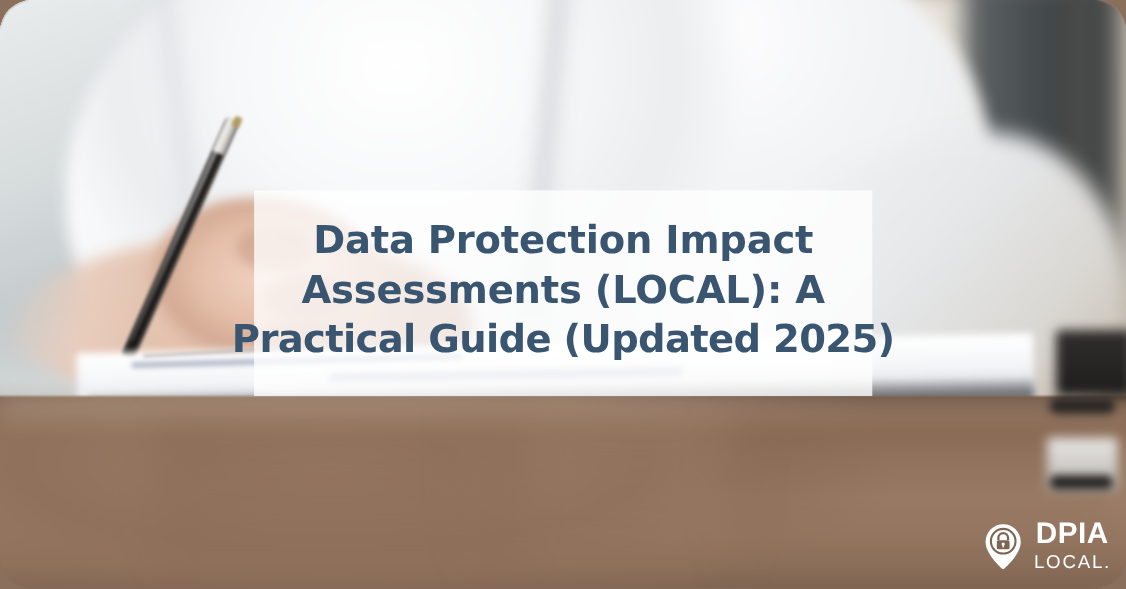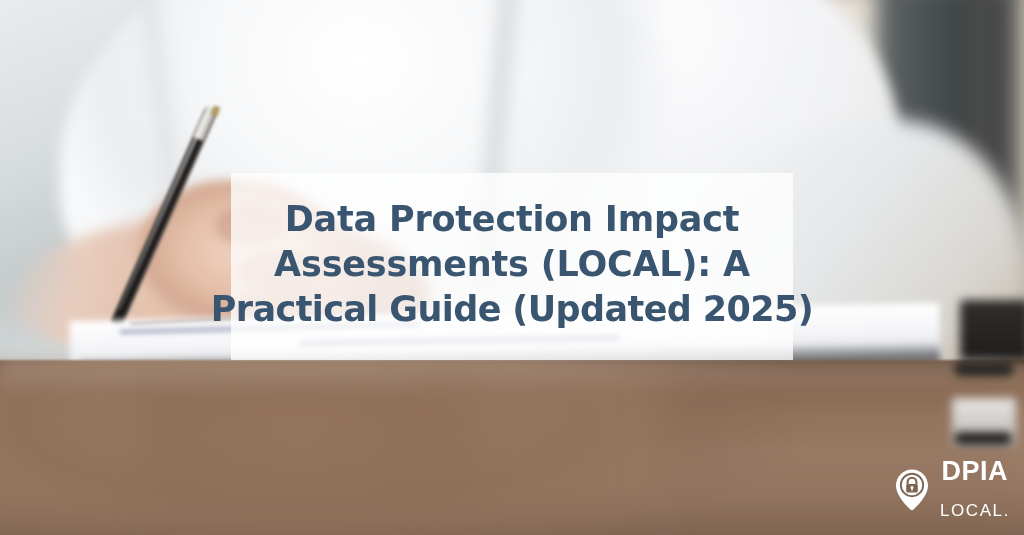--- a/index.html
+++ b/index.html
@@ -8,20 +8,21 @@
     font-family:"Liberation Sans", sans-serif;
     background:#8a6f5c;
     position:relative;
   }
 
   
   .banner {
     position:absolute; inset:0;
     width:1024px; height:535px;
     overflow:hidden;
+    border-radius:29px;
   }
 
   
   .photo { position:absolute; inset:0; overflow:hidden; }
 
   
   .bg-wall {
     position:absolute; left:0; top:0; width:1024px; height:340px;
     background:
       linear-gradient(100deg,
@@ -266,21 +267,21 @@
     line-height:27px;
     letter-spacing:0.5px;
   }
   .logo-local {
     color:#ffffff;
     font-family:"Liberation Sans", sans-serif;
     font-weight:normal;
     font-size:17px;
     line-height:20px;
     letter-spacing:1.6px;
-    margin-top:16px;
+    margin-top:2px;
     margin-right:-2px;
   }
 </style>
 </head>
 <body>
 
 <div class="banner">
 
   <div class="photo">
     <div class="bg-wall"></div>

